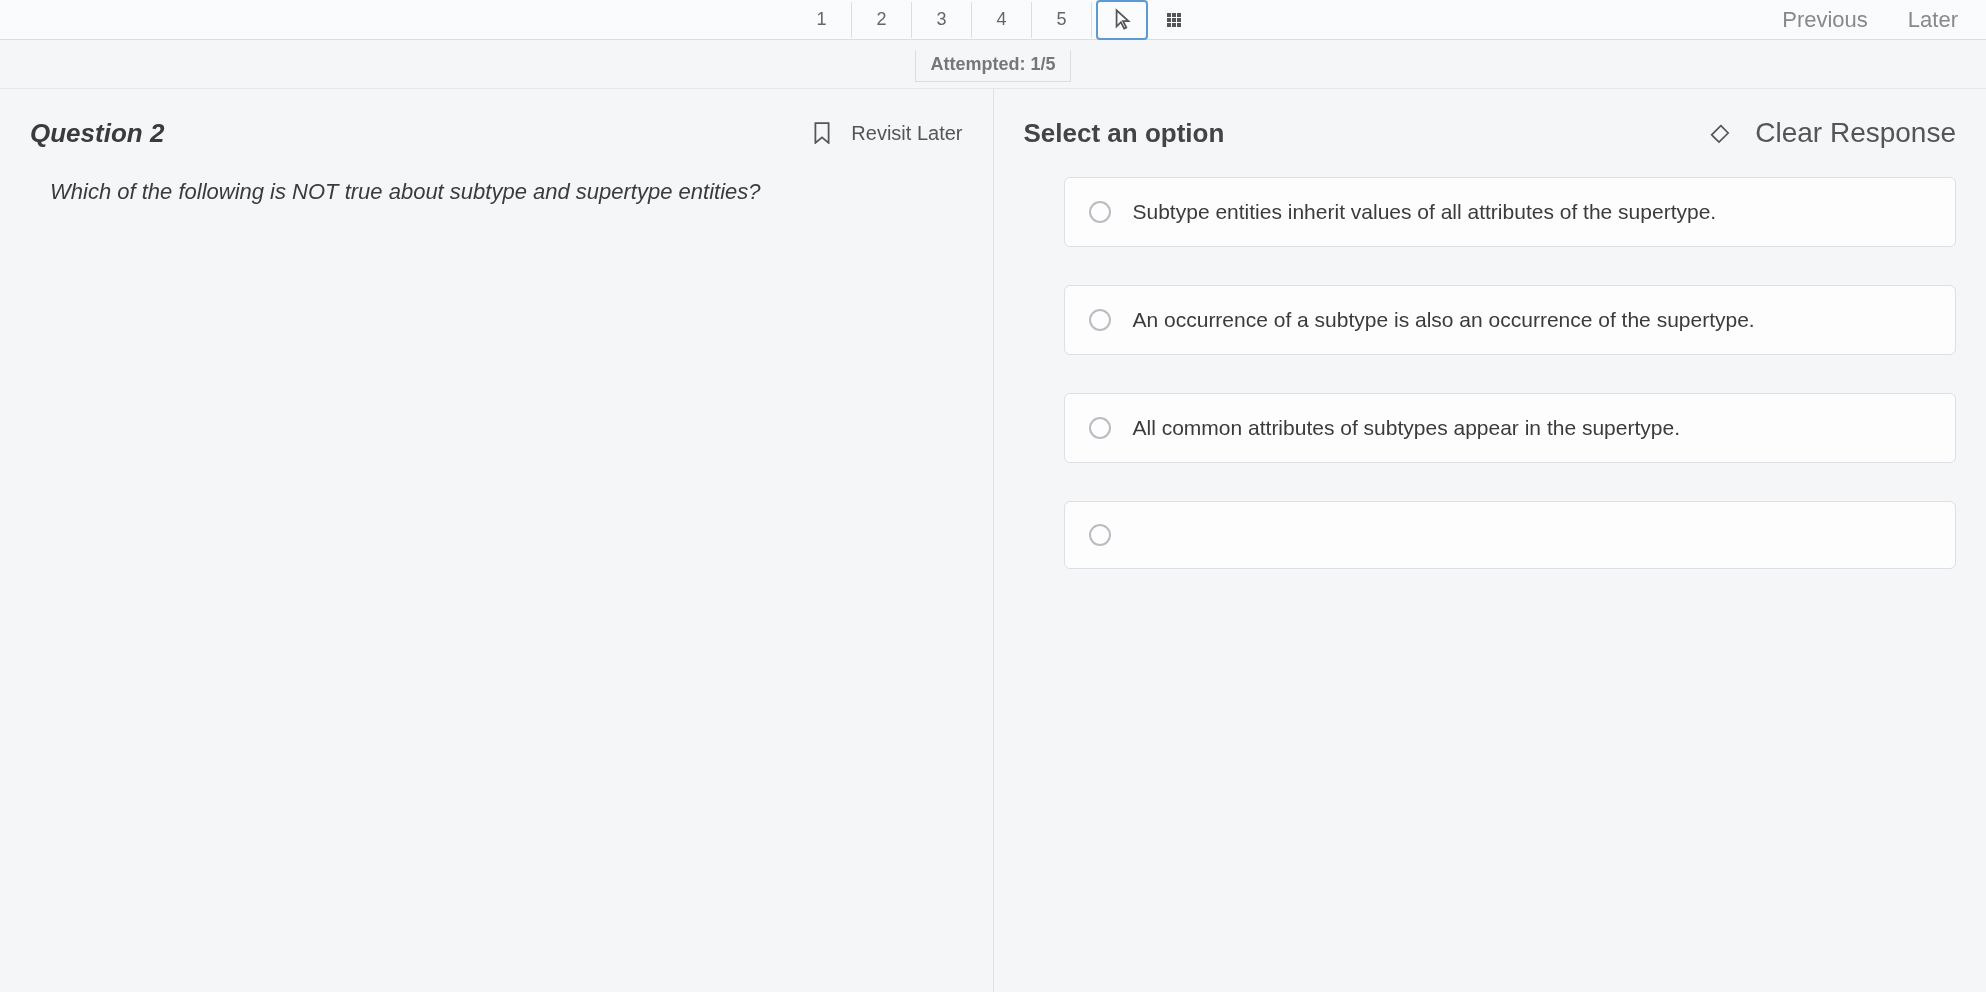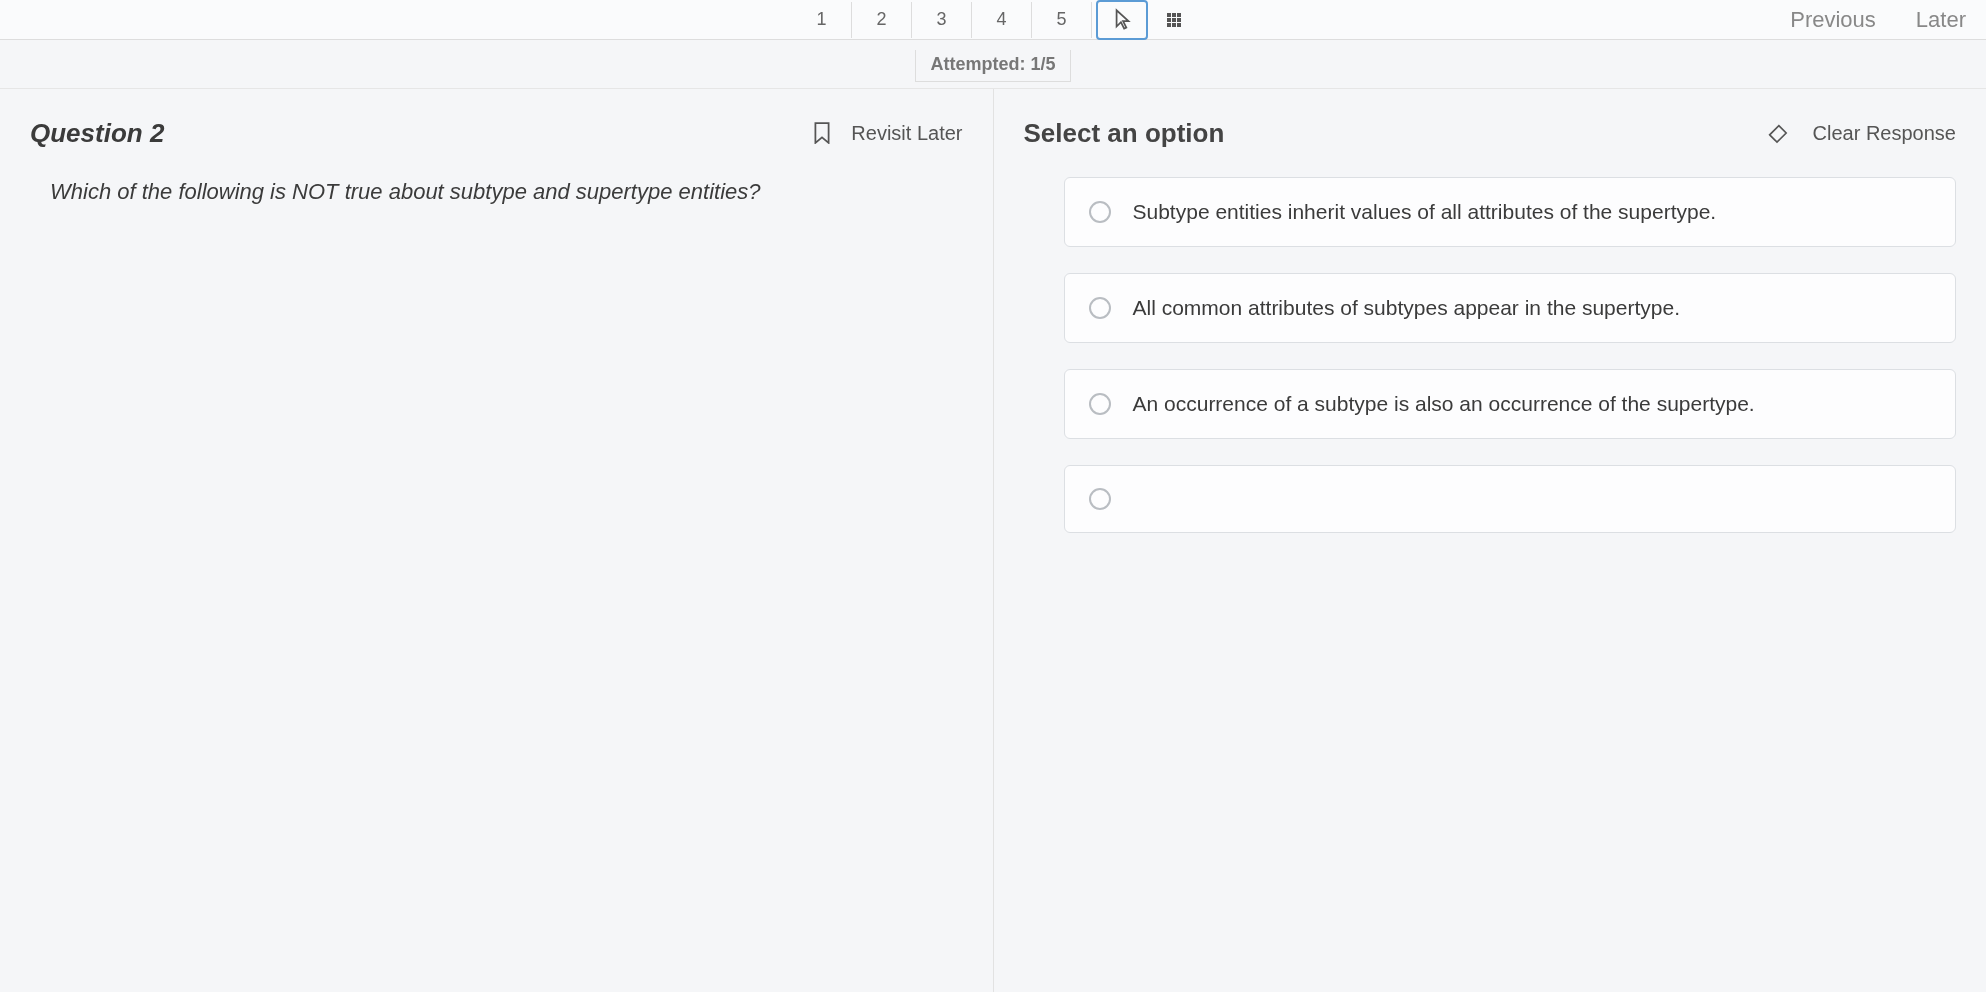--- a/index.html
+++ b/index.html
@@ -54,21 +54,21 @@
       display:flex;
       align-items:center;
       justify-content:center;
       margin-left: 6px;
       cursor: pointer;
     }
     .grid-icon svg { width: 16px; height: 16px; }
     .pointer-icon svg { width: 26px; height: 26px; }
     .nav-right {
       position: absolute;
-      right: 20px;
+      right: 28px;
       display: flex;
       gap: 40px;
       color: #888;
       font-size: 22px;
     }
     .nav-right span { cursor: pointer; }
     .attempted {
       text-align: center;
       color: #777;
       font-size: 18px;
@@ -125,28 +125,28 @@
     .select-title {
       font-size: 26px;
       font-weight: 600;
       color: #444;
     }
     .clear {
       display: flex;
       align-items: center;
       gap: 25px;
       color: #555;
-      font-size: 20px;
+      font-size: 28px;
       cursor: pointer;
     }
     .clear svg { width: 22px; height: 22px; }
     .options {
       display: flex;
       flex-direction: column;
-      gap: 26px;
+      gap: 38px;
       margin-top: 20px;
       padding-left: 40px;
     }
     .option {
       display: flex;
       align-items: center;
       gap: 22px;
       border: 1px solid #dcdfe3;
       border-radius: 6px;
       padding: 22px 24px;
@@ -226,24 +226,24 @@
         <span>Clear Response</span>
       </div>
     </div>
     <div class="options">
       <label class="option">
         <span class="radio-circle"></span>
         <span>Subtype entities inherit values of all attributes of the supertype.</span>
       </label>
       <label class="option">
         <span class="radio-circle"></span>
+        <span>An occurrence of a subtype is also an occurrence of the supertype.</span>
+      </label>
+      <label class="option">
+        <span class="radio-circle"></span>
         <span>All common attributes of subtypes appear in the supertype.</span>
       </label>
       <label class="option">
         <span class="radio-circle"></span>
-        <span>An occurrence of a subtype is also an occurrence of the supertype.</span>
-      </label>
-      <label class="option">
-        <span class="radio-circle"></span>
       </label>
     </div>
   </div>
 </div>
 
 </body></html>

